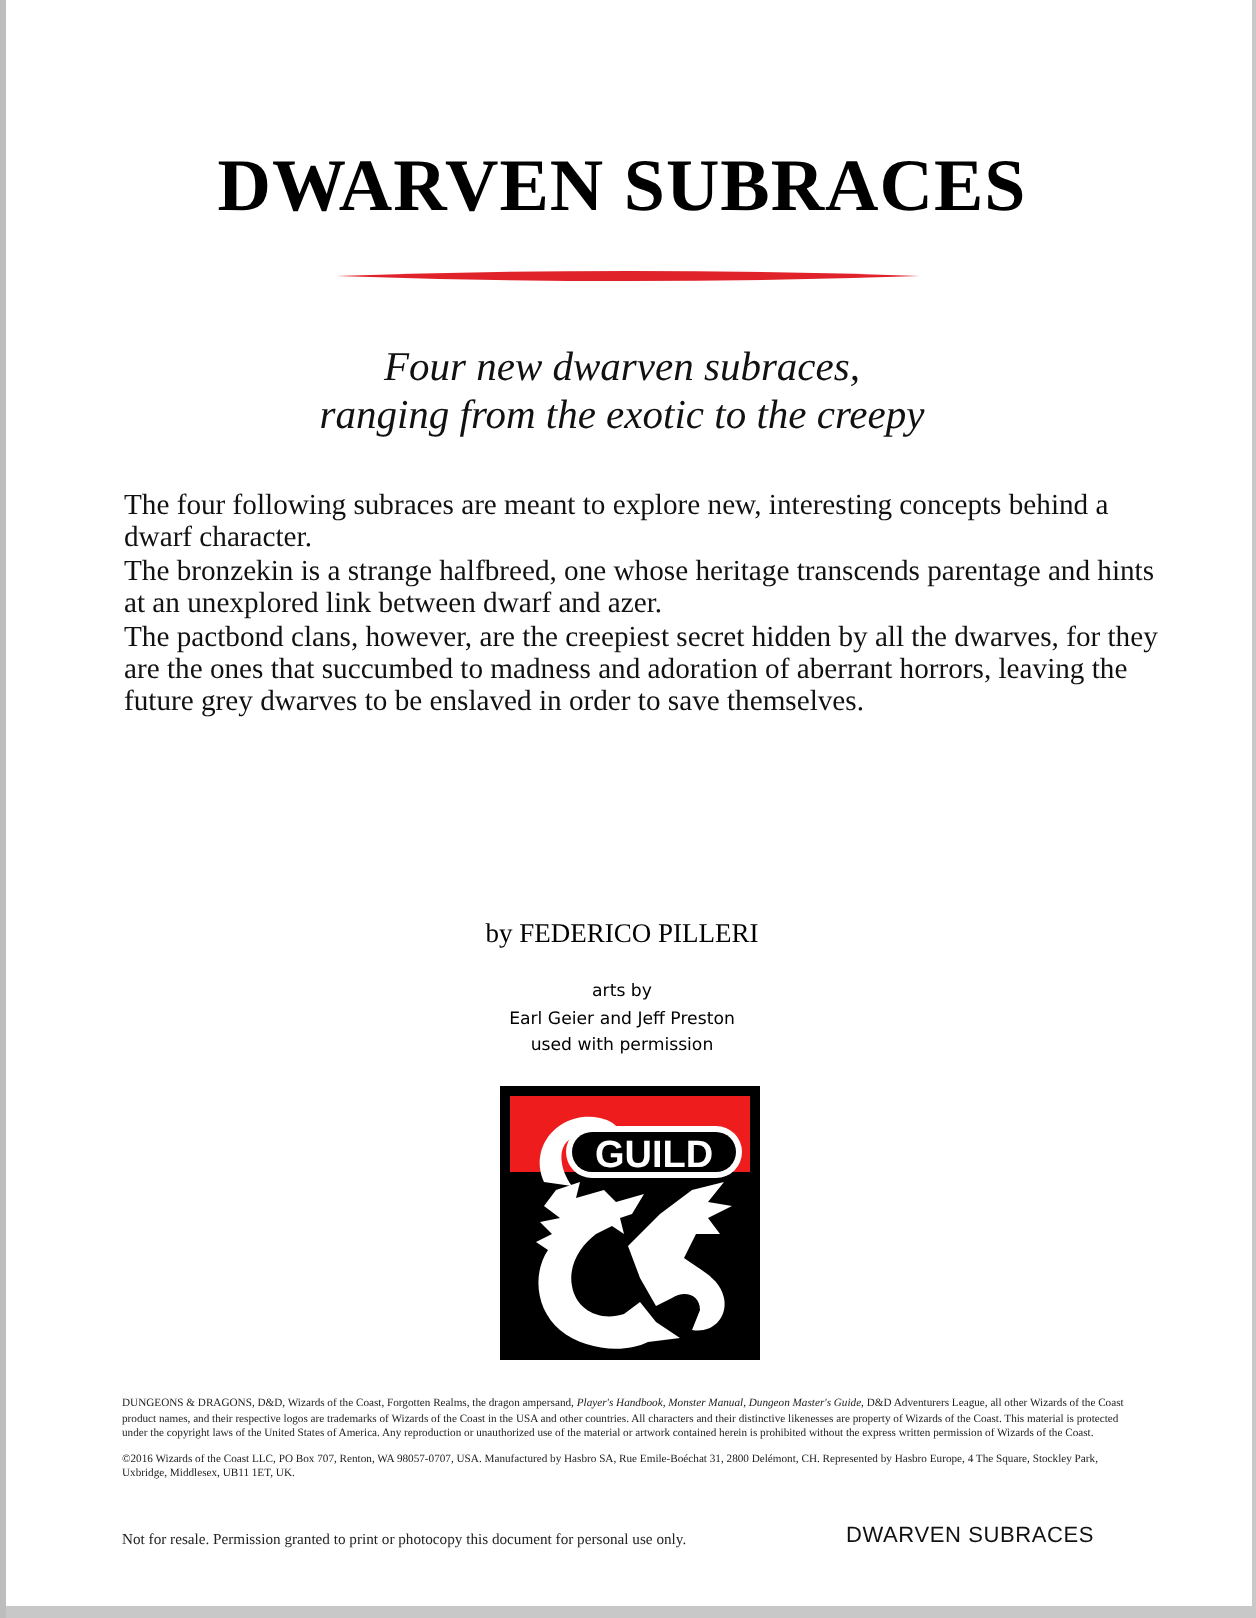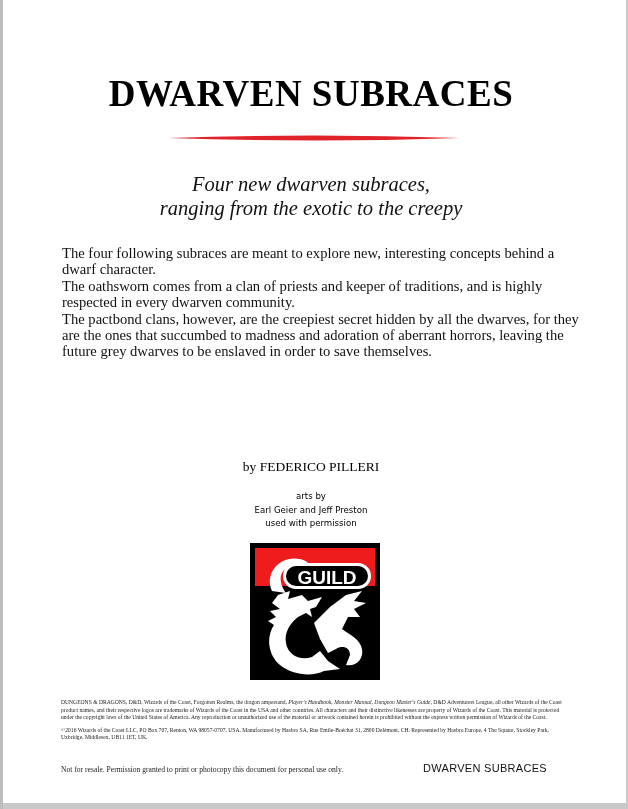--- a/index.html
+++ b/index.html
@@ -74,21 +74,21 @@
   <path d="M0 3 Q146 -2 292 3 Q146 8 0 3 Z" fill="#e0232a"></path>
 </svg>
 
 <div class="subtitle">
   <div>Four new dwarven subraces,</div>
   <div>ranging from the exotic to the creepy</div>
 </div>
 
 <div class="intro">
   <p>The four following subraces are meant to explore new, interesting concepts behind a dwarf character.</p>
-  <p>The oathsworn comes from a clan of priests and keeper of traditions, and is highly respected in every dwarven community.</p>
+  <p>The bronzekin is a strange halfbreed, one whose heritage transcends parentage and hints at an unexplored link between dwarf and azer.</p>
   <p>The pactbond clans, however, are the creepiest secret hidden by all the dwarves, for they are the ones that succumbed to madness and adoration of aberrant horrors, leaving the future grey dwarves to be enslaved in order to save themselves.</p>
 </div>
 
 <div class="byline">by FEDERICO PILLERI</div>
 
 <div class="credits">
   <div>arts by</div>
   <div>Earl Geier and Jeff Preston</div>
   <div>used with permission</div>
 </div>

